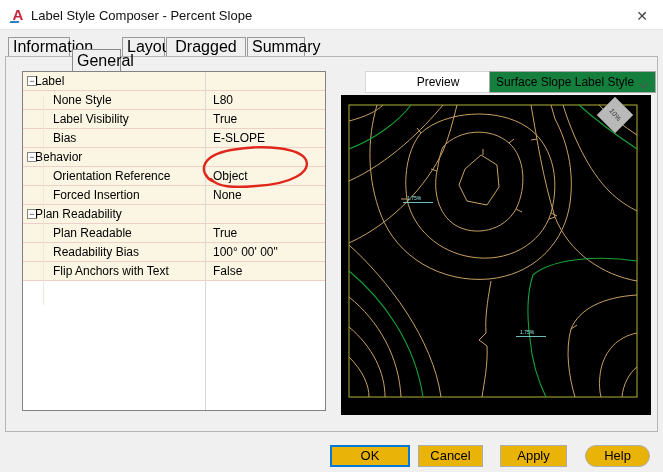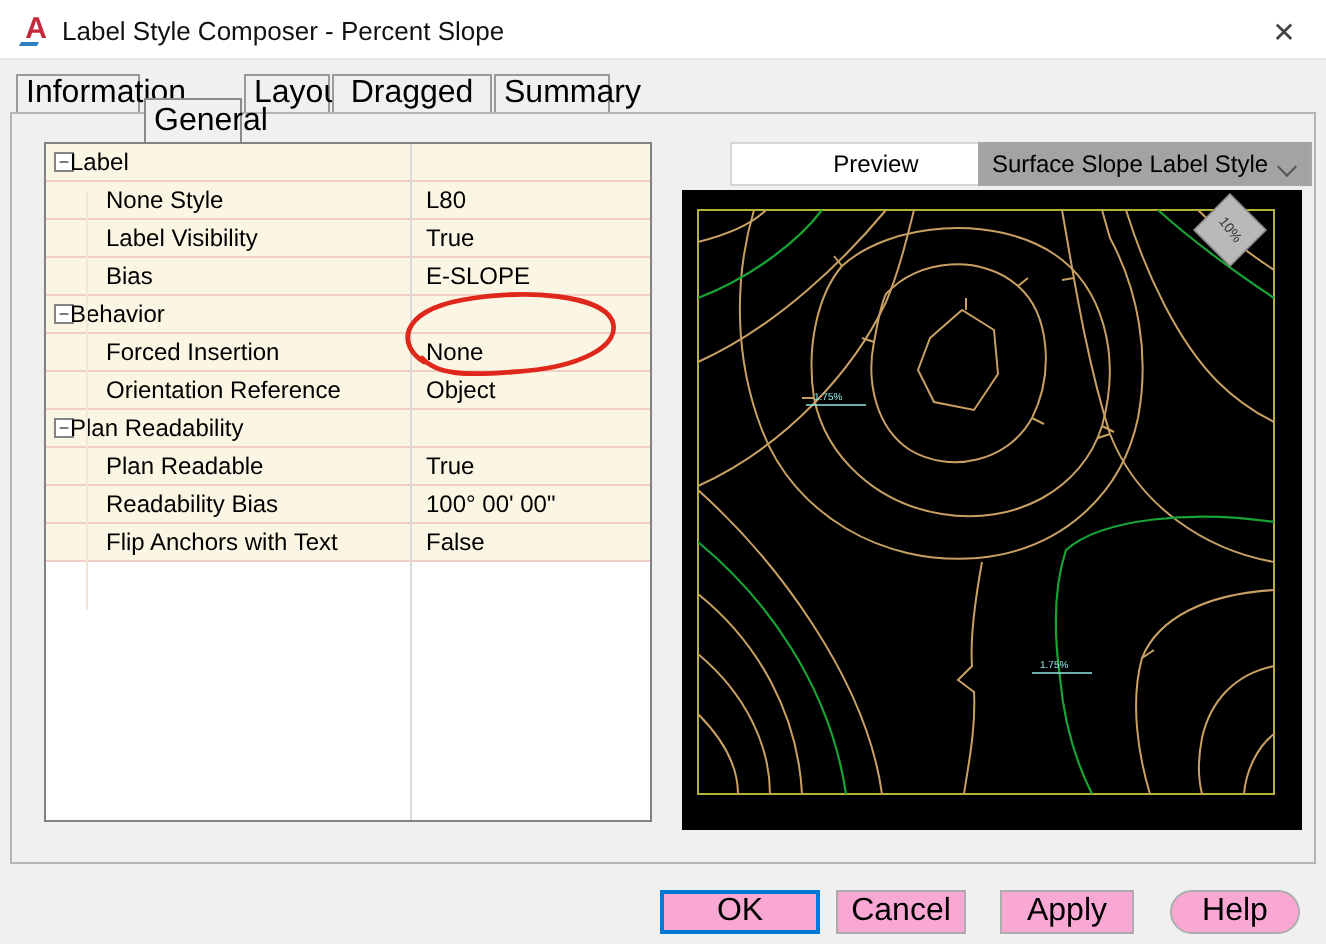--- a/index.html
+++ b/index.html
@@ -49,31 +49,31 @@
   .expander { position:absolute; left:4px; top:4px; width:10px; height:10px;
     background:#ffffff; border:1px solid #848484; font-size:9px; line-height:8px;
     text-align:center; color:#333; }
   
   .annotation { position:absolute; left:190px; top:142px; width:124px; height:48px;
     z-index:5; pointer-events:none; }
   
   .preview-header { position:absolute; left:341px; top:71px; width:146px; height:22px;
     background:#ffffff; border:1px solid #d6d6d6; text-align:center; line-height:20px; z-index:2;margin-left:24px; }
   .style-select { position:absolute; left:489px; top:71px; width:167px; height:22px;
-    background:#a3a3a3; border:1px solid #a6a6a6; line-height:20px; padding-left:6px;
+    background:#15803d; border:1px solid #a6a6a6; line-height:20px; padding-left:6px;
     white-space:nowrap; z-index:2; }
   .chevron { position:absolute; right:7px; top:8px; width:8px; height:8px; }
   .chevron::before { content:""; position:absolute; left:0; top:0;
     width:6px; height:6px; border-right:1.5px solid #555; border-bottom:1.5px solid #555;
     transform:rotate(45deg); }
   .preview-canvas { position:absolute; left:341px; top:95px; width:310px; height:320px;
     background:#000; z-index:2; }
   
-  .btn { position:absolute; top:445px; height:22px; background:#f9a8d4;
-    border:1px solid #adadad; text-align:center; line-height:19px; font-size:16px; }
+  .btn { position:absolute; top:445px; height:22px; background:#eab308;
+    border:1px solid #adadad; text-align:center; line-height:19px; font-size:13px; }
   .btn.default { border:2px solid #0078d7; line-height:17px; }
   .btn-ok     { left:330px; width:80px; }
   .btn-cancel { left:418px; width:65px; }
   .btn-apply  { left:500px; width:67px; }
   .btn-help   { left:585px; width:65px;border-radius:11px; }
 </style>
 </head>
 <body>
 
 <div class="titlebar">
@@ -108,26 +108,26 @@
   </div>
   <div class="g-row item">
     <span class="lbl">Bias</span>
     <span class="val">E-SLOPE</span>
   </div>
   <div class="g-row group">
     <span class="expander">−</span>
     <span class="lbl">Behavior</span>
   </div>
   <div class="g-row item">
+    <span class="lbl">Orientation Reference</span>
+    <span class="val">Object</span>
+  </div>
+  <div class="g-row item">
     <span class="lbl">Forced Insertion</span>
     <span class="val">None</span>
-  </div>
-  <div class="g-row item">
-    <span class="lbl">Orientation Reference</span>
-    <span class="val">Object</span>
   </div>
   <div class="g-row group">
     <span class="expander">−</span>
     <span class="lbl">Plan Readability</span>
   </div>
   <div class="g-row item">
     <span class="lbl">Plan Readable</span>
     <span class="val">True</span>
   </div>
   <div class="g-row item">

